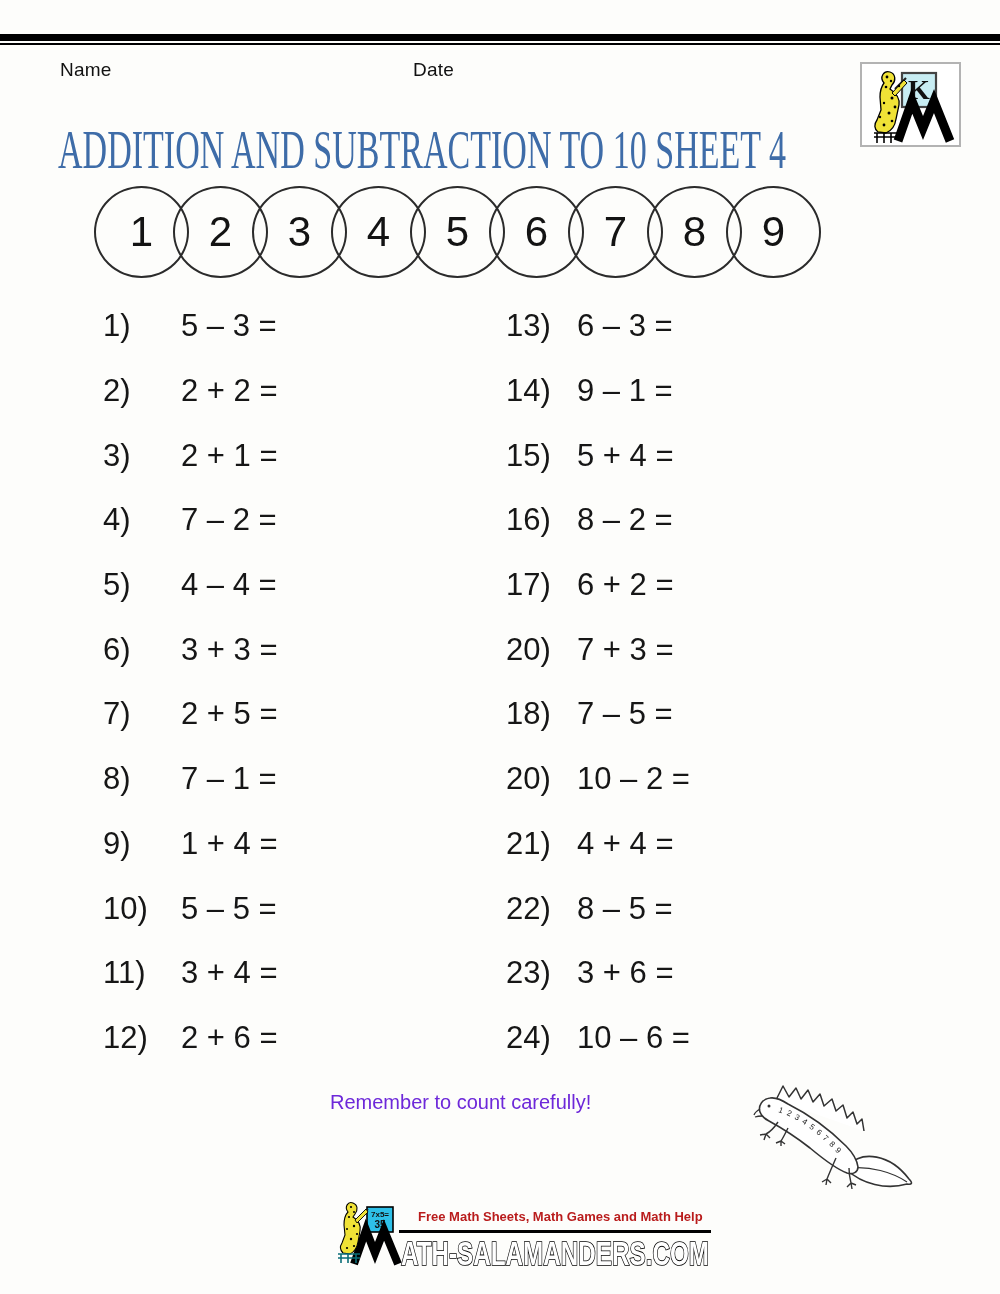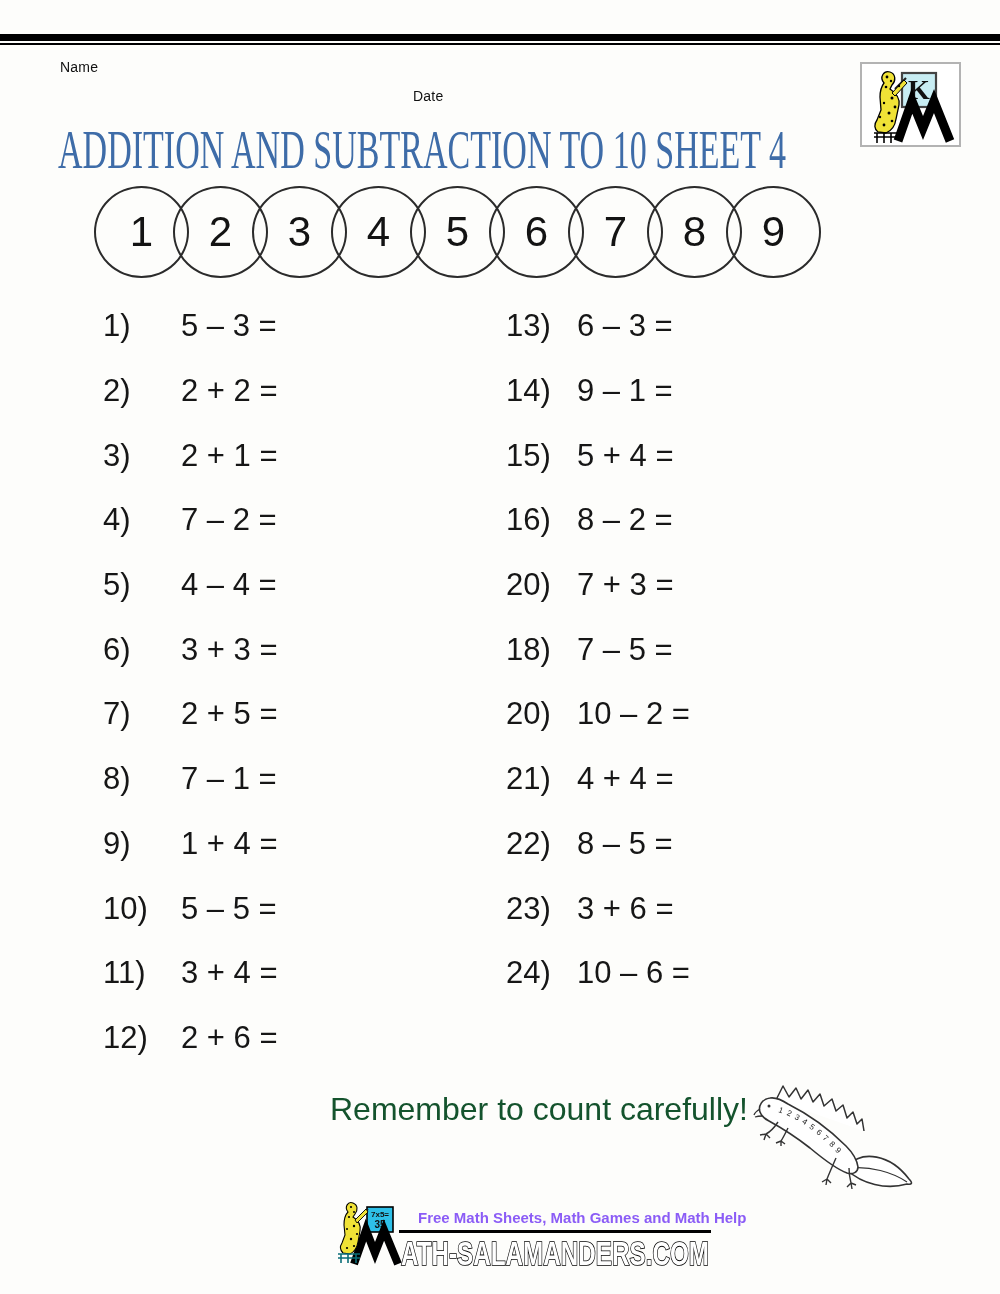--- a/index.html
+++ b/index.html
@@ -2,23 +2,23 @@
 <html><head>
 <meta charset="utf-8">
 <style>
   html,body{margin:0;padding:0;}
   body{
     width:1000px;height:1294px;position:relative;background:#fdfdfb;
     font-family:"Liberation Sans",sans-serif;color:#111;overflow:hidden;
   }
   .rule-thick{position:absolute;top:34px;left:0;width:1000px;height:7px;background:#000;}
   .rule-thin{position:absolute;top:43px;left:0;width:1000px;height:2px;background:#000;}
-  .meta-label{position:absolute;top:59px;font-size:14px;letter-spacing:.2px;}
+  .meta-label{position:absolute;top:59px;font-size:19px;letter-spacing:.2px;}
   .name-label{left:60px;}
-  .date-label{left:413px;margin-top:29px;}
+  .date-label{left:413px;}
 
   .grade-logo{position:absolute;left:860px;top:62px;width:101px;height:85px;
     background:#fff;border:2px solid #b3b3b3;box-sizing:border-box;}
   .grade-logo svg{display:block;margin:1px auto 0;}
 
   .title-svg{position:absolute;left:56px;top:122px;}
   .title-svg text{font-family:"Liberation Serif",serif;font-weight:500;}
 
   .number-track{position:absolute;left:94px;top:186px;display:flex;}
   .number-circle{width:95px;height:92px;border:2px solid #2b2b2b;border-radius:50%;
@@ -27,26 +27,26 @@
   .number-circle + .number-circle{margin-left:-16px;}
 
   .problems-col{position:absolute;top:294px;display:flex;flex-direction:column;}
   .problems-col.left{left:103px;}
   .problems-col.right{left:506px;}
   .prow{height:64.7px;display:flex;align-items:center;font-size:31px;color:#161616;}
   .prow .pnum{display:inline-block;width:78px;}
   .problems-col.right .prow .pnum{width:71px;}
   .prow .pexpr{white-space:pre;}
 
-  .reminder{position:absolute;left:330px;top:1091px;font-size:32px;color:#14532d;}
+  .reminder{position:absolute;left:330px;top:1091px;font-size:20px;color:#6d28d9;}
 
   .lizard{position:absolute;left:752px;top:1082px;}
 
   .footer-logo{position:absolute;left:330px;top:1198px;}
-  .footer-tagline{position:absolute;left:418px;top:1209px;font-size:15px;font-weight:bold;color:#8b5cf6;}
+  .footer-tagline{position:absolute;left:418px;top:1209px;font-size:13px;font-weight:bold;color:#b91c1c;}
   .footer-rule{position:absolute;left:399px;top:1230px;width:312px;height:3px;background:#000;}
   .site-svg{position:absolute;left:398px;top:1236px;}
   .site-svg text{font-family:"Liberation Sans",sans-serif;font-weight:bold;
     fill:#fff;stroke:#000;stroke-width:1.7;paint-order:stroke;}
 </style>
 </head>
 <body>
 
 <div class="rule-thick"></div>
 <div class="rule-thin"></div>
@@ -181,20 +181,24 @@
     </div>
   <div class="prow">
       <span class="pnum">15)</span>
       <span class="pexpr">5 + 4 =</span>
     </div>
   <div class="prow">
       <span class="pnum">16)</span>
       <span class="pexpr">8 – 2 =</span>
     </div>
   <div class="prow">
+      <span class="pnum">17)</span>
+      <span class="pexpr">6 + 2 =</span>
+    </div>
+  <div class="prow">
       <span class="pnum">20)</span>
       <span class="pexpr">7 + 3 =</span>
     </div>
   <div class="prow">
       <span class="pnum">18)</span>
       <span class="pexpr">7 – 5 =</span>
     </div>
   <div class="prow">
       <span class="pnum">20)</span>
       <span class="pexpr">10 – 2 =</span>

